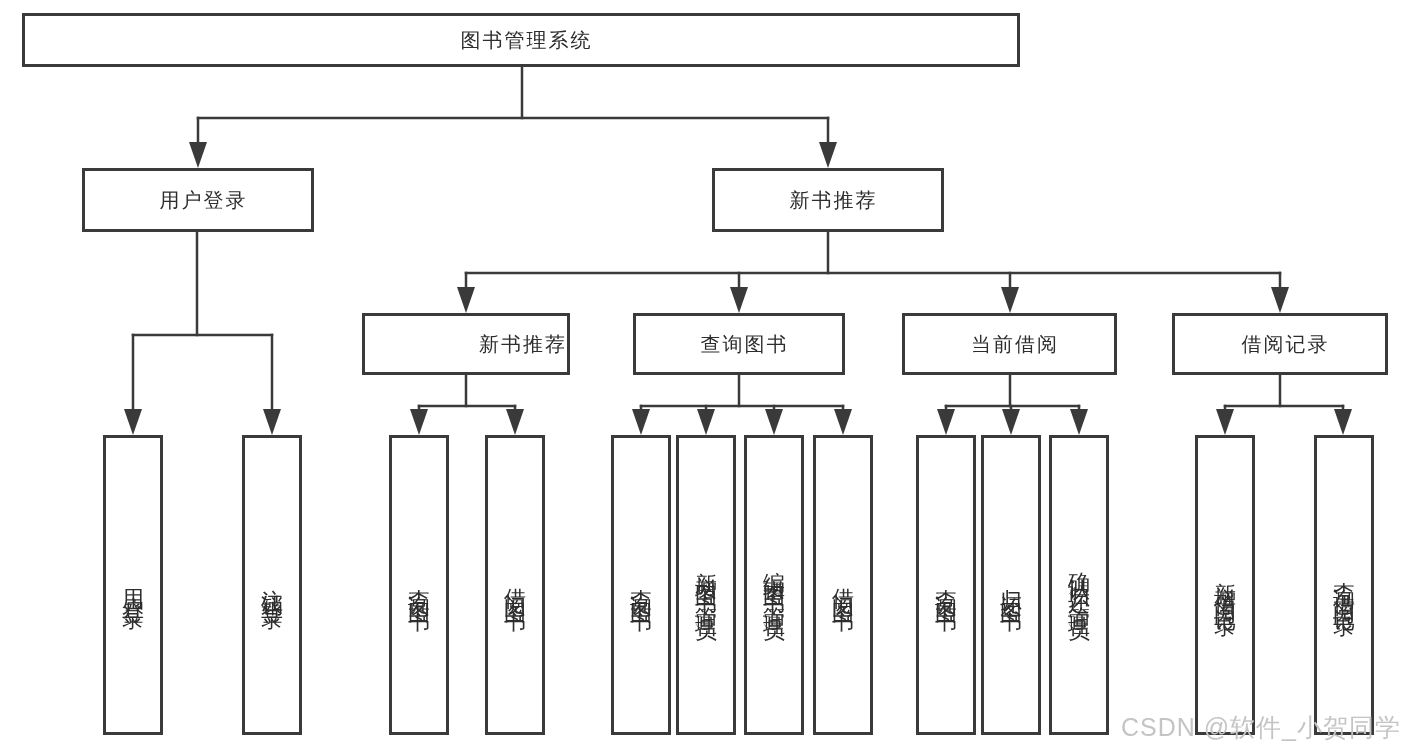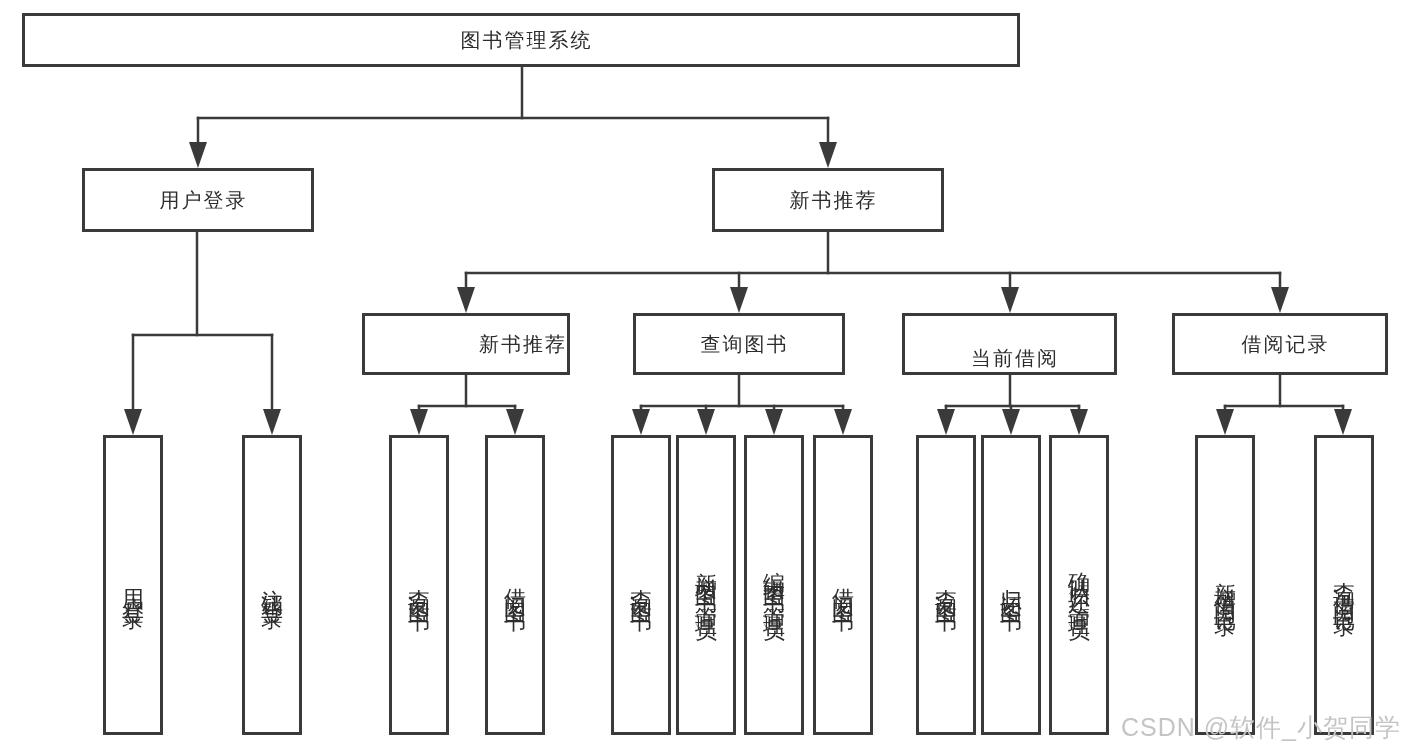--- a/index.html
+++ b/index.html
@@ -97,21 +97,21 @@
   <div class="node hnode" style="left:712px;top:168px;width:232px;height:64px;">
     <span>新书推荐</span>
   </div>
 
   <div class="node hnode" style="left:362px;top:313px;width:208px;height:62px;justify-content:flex-end;">
     <span>新书推荐</span>
   </div>
   <div class="node hnode" style="left:633px;top:313px;width:212px;height:62px;">
     <span>查询图书</span>
   </div>
-  <div class="node hnode" style="left:902px;top:313px;width:215px;height:62px;align-items:flex-end;">
+  <div class="node hnode" style="left:902px;top:313px;width:215px;height:62px;">
     <span>当前借阅</span>
   </div>
   <div class="node hnode" style="left:1172px;top:313px;width:216px;height:62px;">
     <span>借阅记录</span>
   </div>
 
   <div class="node leaf" style="left:103px;top:435px;width:60px;height:300px;">
     <span>用户登录</span>
   </div>
   <div class="node leaf" style="left:242px;top:435px;width:60px;height:300px;">

